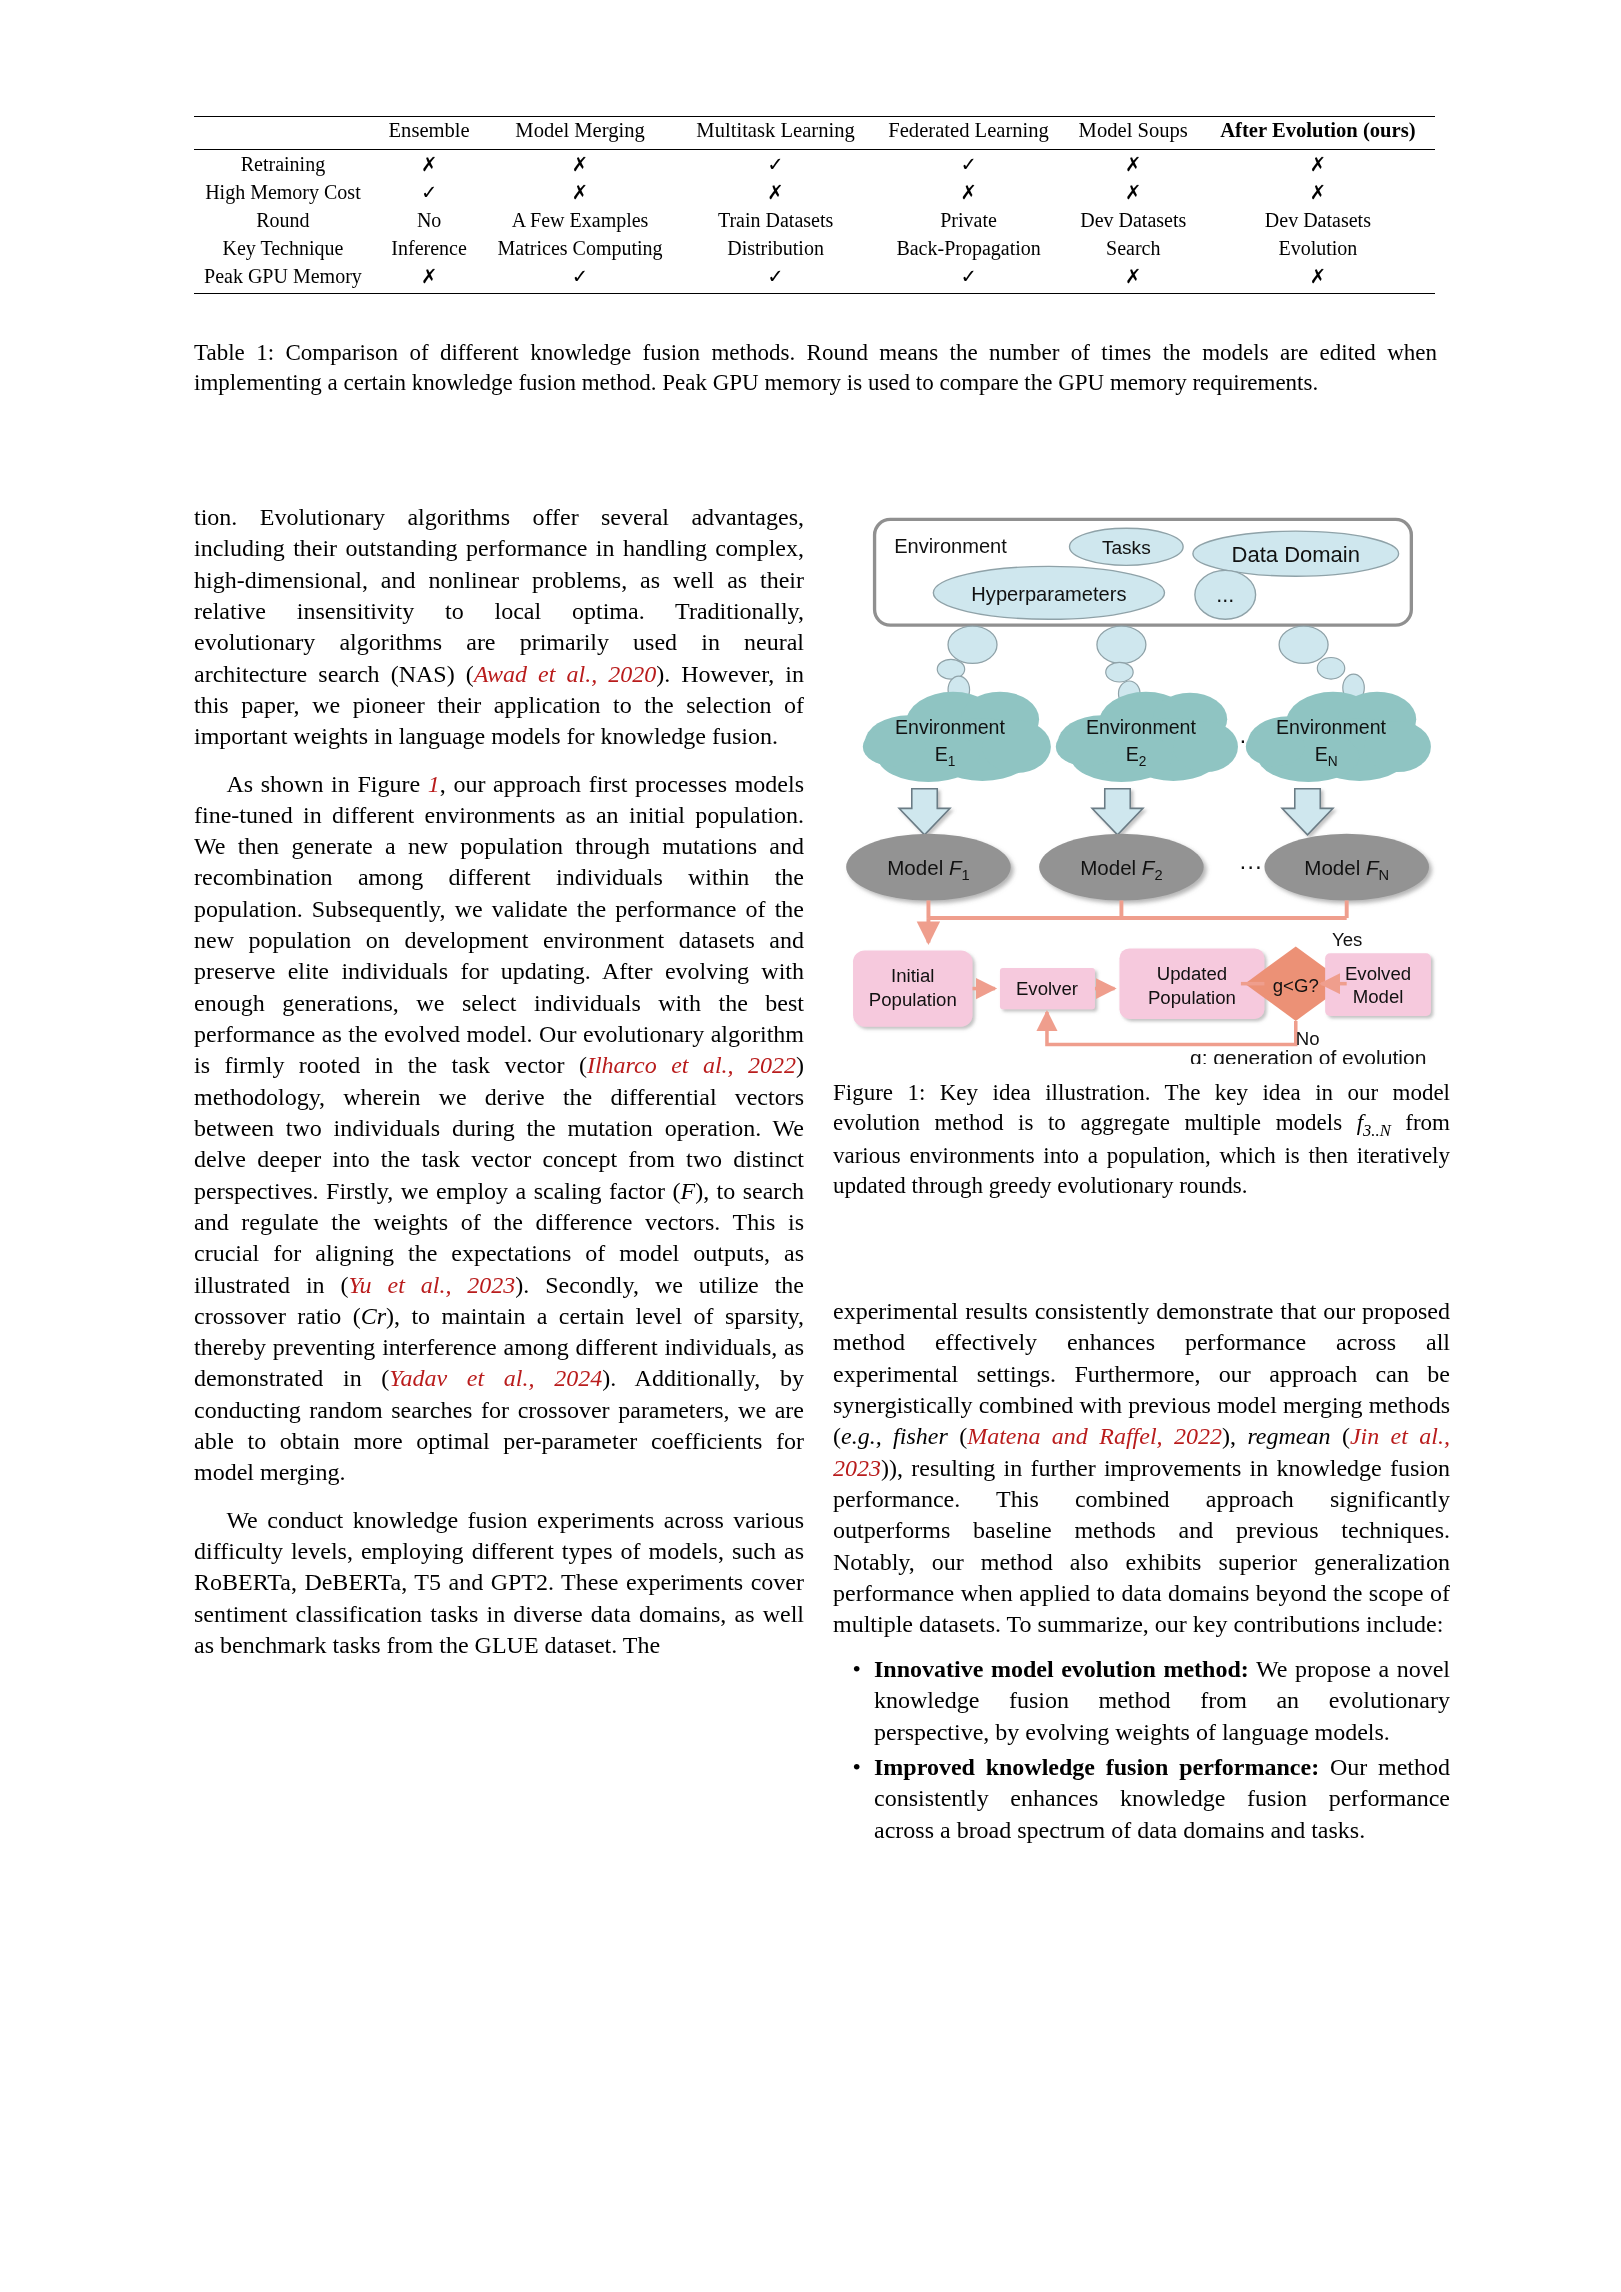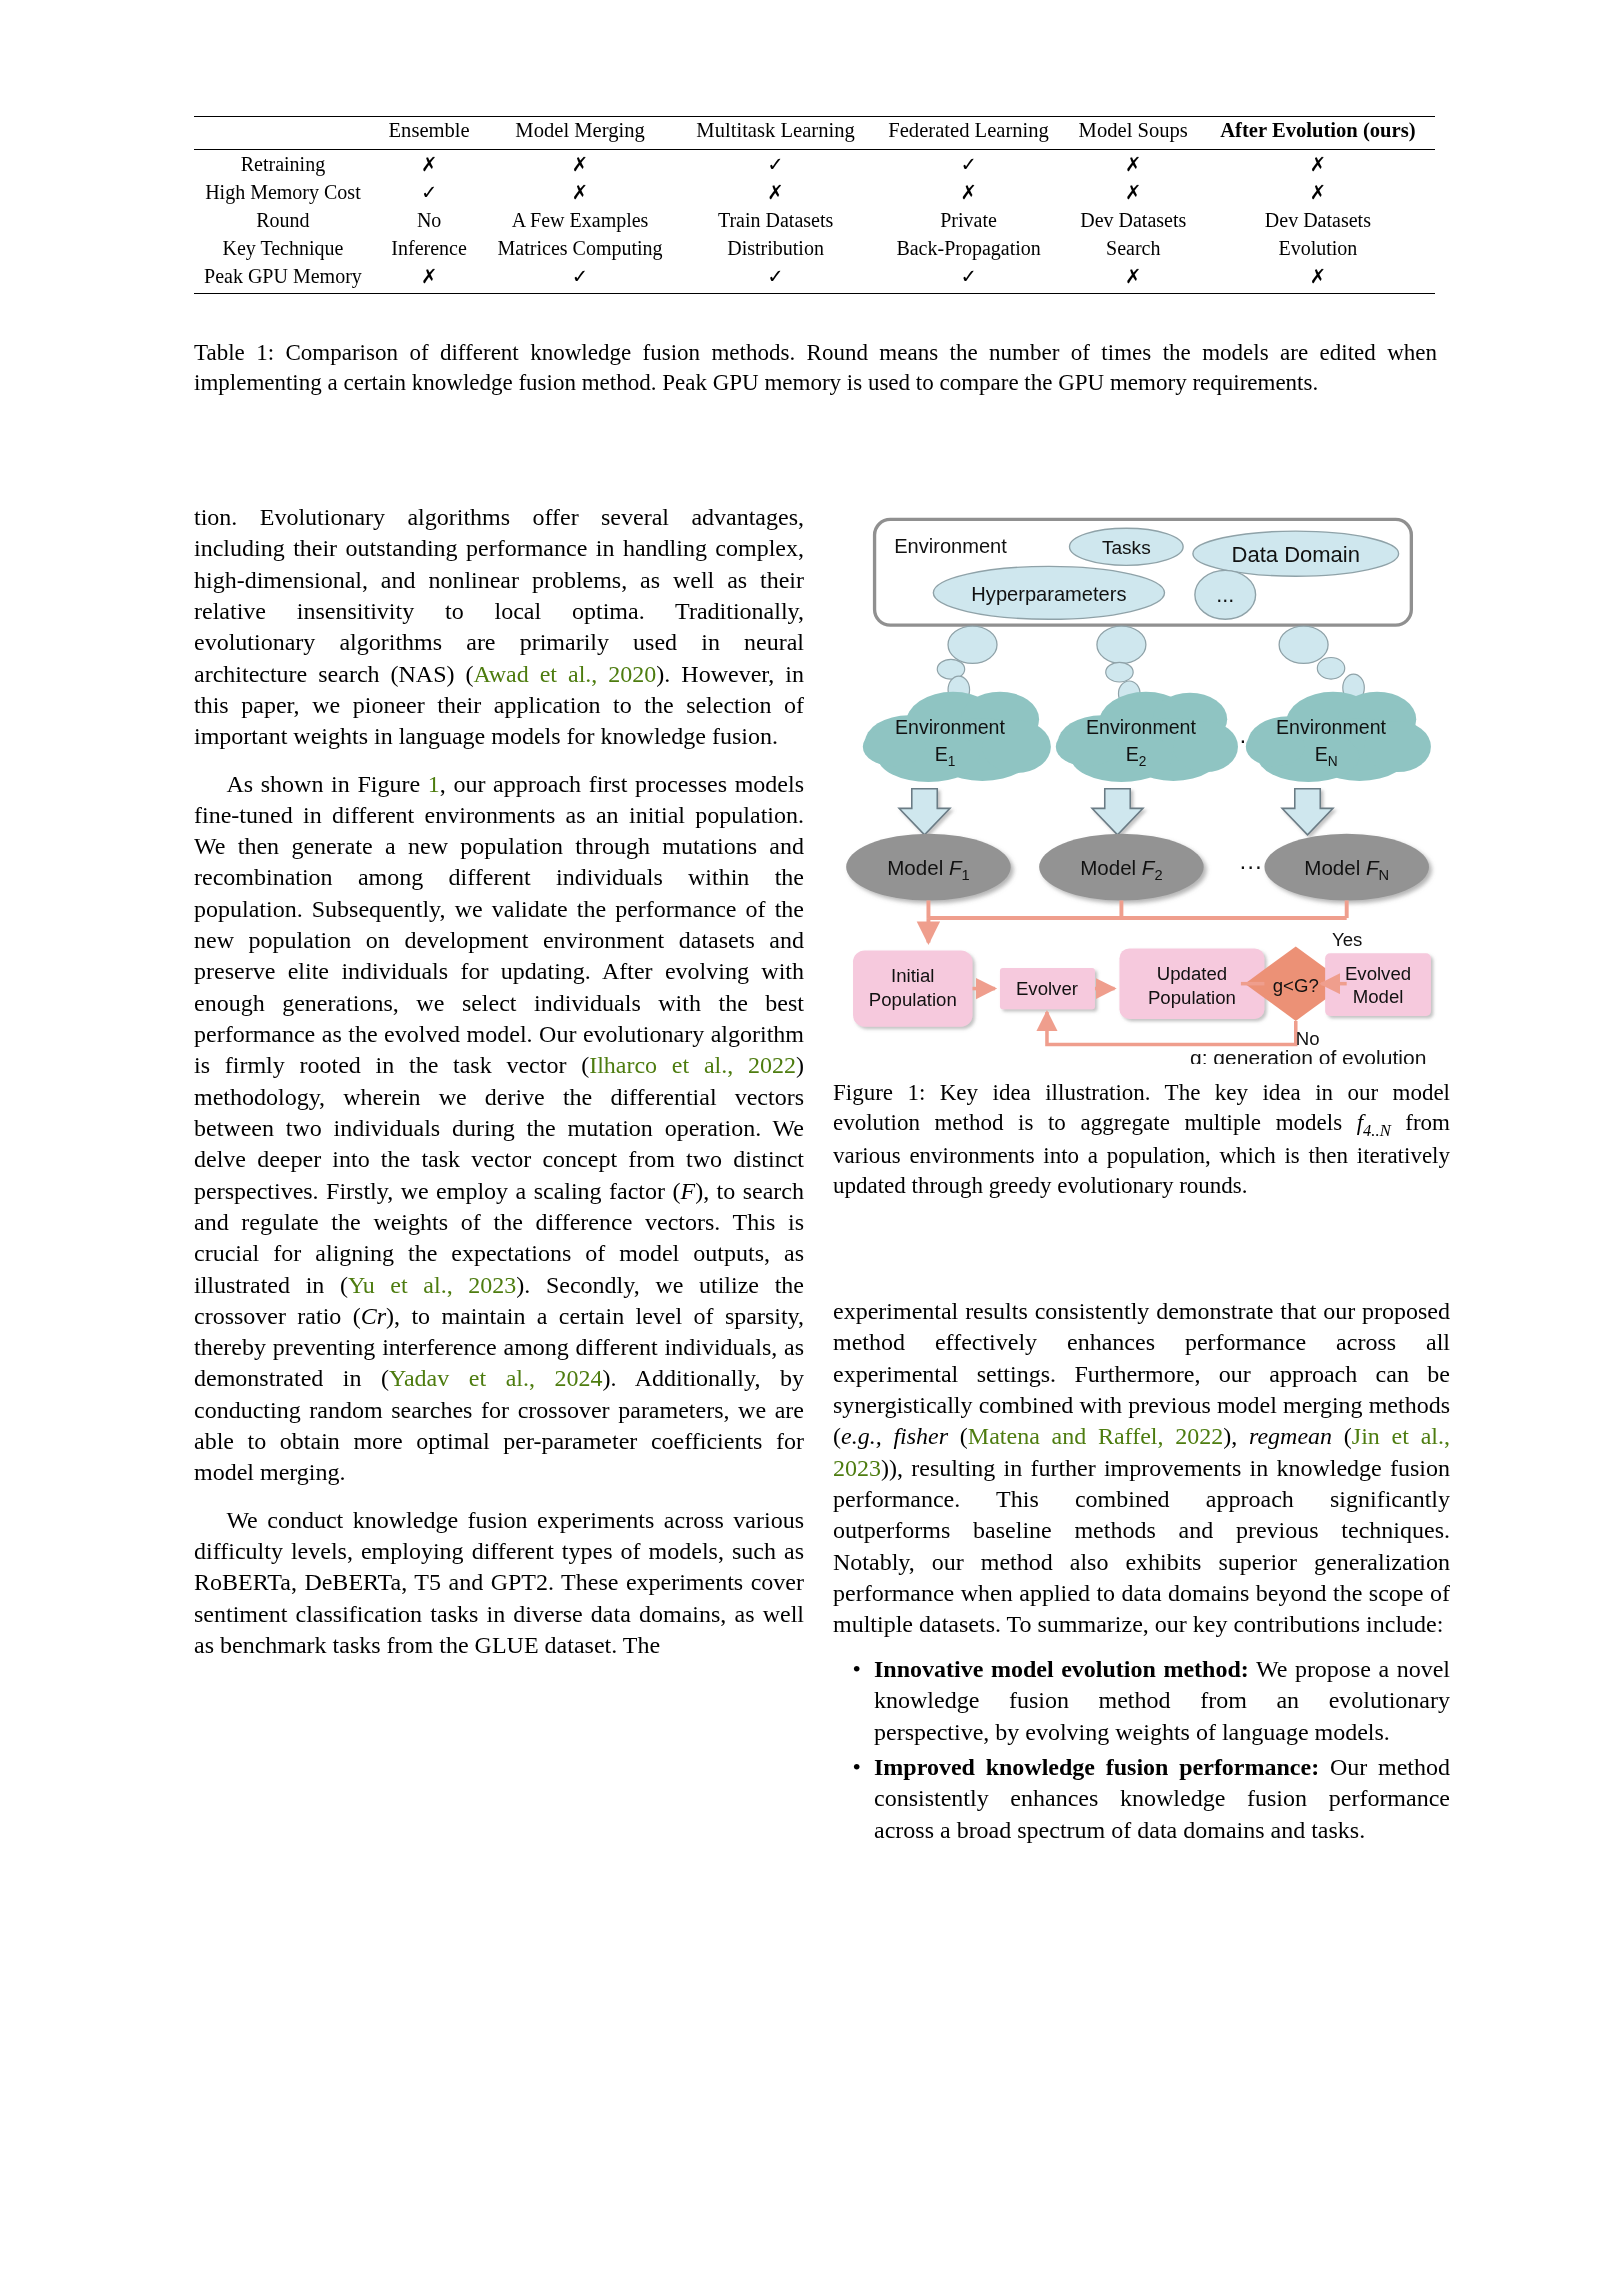--- a/index.html
+++ b/index.html
@@ -79,21 +79,21 @@
     line-height: 1.305;
     text-align: justify;
     text-justify: inter-word;
   }
   .col-left { left: 194px; top: 502px; }
   .col-right-text { left: 833px; top: 1296px; width: 617px; }
 
   p.body { margin: 0 0 0 0; }
   p.body + p.body { text-indent: 1.35em; margin-top: 16px; }
   p.nofirst { text-indent: 0; }
-  .cite { color: #4d7c0f; }
+  .cite { color: #b91c1c; font-style: italic; }
   .mathit { font-family: "Liberation Serif", serif; font-style: italic; }
 
   ul.contrib {
     margin: 13.7px 0 0 0;
     padding-left: 41px;
     list-style: none;
   }
   ul.contrib li {
     position: relative;
     margin-bottom: 3.9px;
@@ -352,21 +352,21 @@
         <path d="M470,542 V566 H216 V533" marker-end="url(#ar)"></path>
       </g>
 
       <text class="fg-text" x="507" y="466" font-size="19">Yes</text>
       <text class="fg-text" x="470" y="567" font-size="19">No</text>
 
       <text class="fg-text" x="362" y="587" font-size="21.5">g: generation of evolution</text>
     </svg>
   </div>
 
-  <div class="fig-caption"><span>Figure 1: Key idea illustration. The key idea in our model evolution method is to aggregate multiple models </span><i class="mathit">f</i><sub style="font-style:italic;font-size:0.72em;">4..N</sub><span> from various environments into a population, which is then iteratively updated through greedy evolutionary rounds.</span></div>
+  <div class="fig-caption"><span>Figure 1: Key idea illustration. The key idea in our model evolution method is to aggregate multiple models </span><i class="mathit">f</i><sub style="font-style:italic;font-size:0.72em;">3..N</sub><span> from various environments into a population, which is then iteratively updated through greedy evolutionary rounds.</span></div>
 
   <div class="col col-right-text">
     <p class="body nofirst"><span>experimental results consistently demonstrate that our proposed method effectively enhances performance across all experimental settings. Furthermore, our approach can be synergistically combined with previous model merging methods (</span><i>e.g.,</i><span> </span><i>fisher</i><span> (</span><span class="cite">Matena and Raffel, 2022</span><span>), </span><i>regmean</i><span> (</span><span class="cite">Jin et al., 2023</span><span>)), resulting in further improvements in knowledge fusion performance. This combined approach significantly outperforms baseline methods and previous techniques. Notably, our method also exhibits superior generalization performance when applied to data domains beyond the scope of multiple datasets. To summarize, our key contributions include:</span></p>
 
     <ul class="contrib">
       <li><b>Innovative model evolution method:</b><span> We propose a novel knowledge fusion method from an evolutionary perspective, by evolving weights of language models.</span></li>
       <li><b>Improved knowledge fusion performance:</b><span> Our method consistently enhances knowledge fusion performance across a broad spectrum of data domains and tasks.</span></li>
     </ul>
   </div>
 

